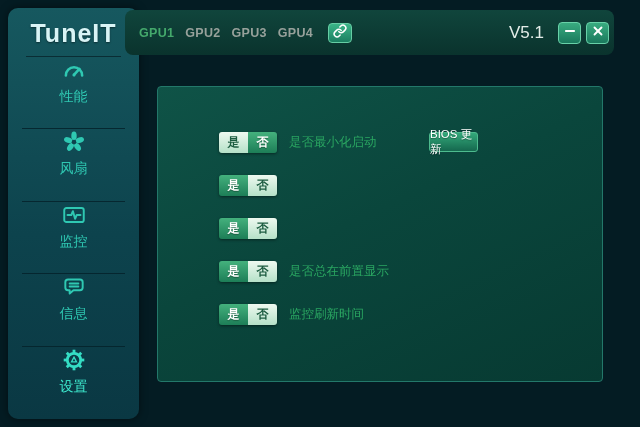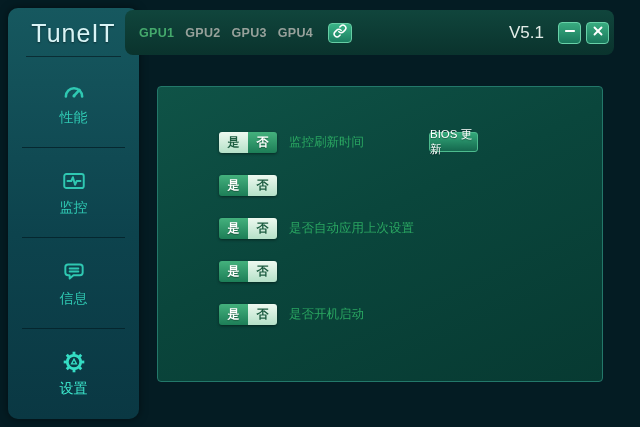--- a/index.html
+++ b/index.html
@@ -12,28 +12,28 @@
   
   .sidebar {
     position:absolute; left:8px; top:8px; width:131px; height:411px;
     border-radius:10px;
     background:linear-gradient(180deg,#16585f 0%,#0d434d 55%,#0a3843 100%);
     box-shadow:0 0 8px rgba(0,0,0,.5);
     display:flex; flex-direction:column;
   }
   .logo {
     height:42px; display:flex; align-items:center; justify-content:center;
-    font-size:25px; font-weight:normal; letter-spacing:1px;
+    font-size:25px; font-weight:bold; letter-spacing:1px;
     color:#d9f4f6; text-shadow:0 1px 2px rgba(0,0,0,.45);
     padding-top:8px;
   }
   .logo-divider { border-bottom:1px solid #0a2d34; margin:6px 18px 0 18px; }
   .side-item {
     flex:1; display:flex; flex-direction:column; align-items:center;
-    justify-content:center; gap:5px; cursor:pointer; position:relative;
+    justify-content:flex-start; gap:5px; cursor:pointer; position:relative;
   }
   .side-item:not(:last-child)::after {
     content:""; position:absolute; bottom:0; left:14px; right:14px;
     border-bottom:1px solid rgba(5,34,42,.85);
   }
   .side-item .lbl { font-size:14px; color:#2fc8b2; }
   .side-item svg { display:block; }
   .side-item.active .lbl { color:#3de8cd; }
   
   .topbar {
@@ -101,20 +101,33 @@
     <span>
       <svg width="26" height="26" viewBox="0 0 24 24" fill="none" stroke="#2fc8b2" stroke-width="2.4" stroke-linecap="round">
         <path d="M4.5 17a7.5 7.5 0 1 1 15 0"></path>
         <line x1="12" y1="16.5" x2="17" y2="11"></line>
         <circle cx="12" cy="16.5" r="1.4" fill="#2fc8b2" stroke="none"></circle>
       </svg>
     </span>
     <span class="lbl">性能</span>
   </div>
 
+  <div class="side-item">
+    <span>
+      <svg width="26" height="26" viewBox="0 0 24 24" fill="#2fc8b2">
+        <ellipse cx="12" cy="6.4" rx="2.5" ry="4"></ellipse>
+        <ellipse cx="12" cy="6.4" rx="2.5" ry="4" transform="rotate(72 12 12)"></ellipse>
+        <ellipse cx="12" cy="6.4" rx="2.5" ry="4" transform="rotate(144 12 12)"></ellipse>
+        <ellipse cx="12" cy="6.4" rx="2.5" ry="4" transform="rotate(216 12 12)"></ellipse>
+        <ellipse cx="12" cy="6.4" rx="2.5" ry="4" transform="rotate(288 12 12)"></ellipse>
+        <circle cx="12" cy="12" r="2.1" fill="#0d434d"></circle>
+      </svg>
+    </span>
+    <span class="lbl">风扇</span>
+  </div>
 
   <div class="side-item">
     <span>
       <svg width="26" height="26" viewBox="0 0 24 24" fill="none" stroke="#2fc8b2" stroke-width="1.8" stroke-linecap="round" stroke-linejoin="round">
         <rect x="3" y="5.5" width="18" height="13" rx="2"></rect>
         <polyline points="6,12 9.5,12 11,8.5 13,15.5 14.5,12 18,12"></polyline>
       </svg>
     </span>
     <span class="lbl">监控</span>
   </div>
@@ -183,47 +196,47 @@
   </span>
 </div>
 
 <div class="panel">
 
   <div class="srow r0">
     <div class="toggle">
       <span class="half lit">是</span>
       <span class="half grn">否</span>
     </div>
+    <span class="row-label">是否最小化启动</span>
+    <span class="bios-btn">BIOS 更新</span>
+  </div>
+
+  <div class="srow r1">
+    <div class="toggle">
+      <span class="half grn">是</span>
+      <span class="half lit">否</span>
+    </div>
+  </div>
+
+  <div class="srow r2">
+    <div class="toggle">
+      <span class="half grn">是</span>
+      <span class="half lit">否</span>
+    </div>
+  </div>
+
+  <div class="srow r3">
+    <div class="toggle">
+      <span class="half grn">是</span>
+      <span class="half lit">否</span>
+    </div>
+    <span class="row-label">是否总在前置显示</span>
+  </div>
+
+  <div class="srow r4">
+    <div class="toggle">
+      <span class="half grn">是</span>
+      <span class="half lit">否</span>
+    </div>
     <span class="row-label">监控刷新时间</span>
-    <span class="bios-btn">BIOS 更新</span>
-  </div>
-
-  <div class="srow r1">
-    <div class="toggle">
-      <span class="half grn">是</span>
-      <span class="half lit">否</span>
-    </div>
-  </div>
-
-  <div class="srow r2">
-    <div class="toggle">
-      <span class="half grn">是</span>
-      <span class="half lit">否</span>
-    </div>
-    <span class="row-label">是否自动应用上次设置</span>
-  </div>
-
-  <div class="srow r3">
-    <div class="toggle">
-      <span class="half grn">是</span>
-      <span class="half lit">否</span>
-    </div>
-  </div>
-
-  <div class="srow r4">
-    <div class="toggle">
-      <span class="half grn">是</span>
-      <span class="half lit">否</span>
-    </div>
-    <span class="row-label">是否开机启动</span>
   </div>
 
 </div>
 
 </body></html>

